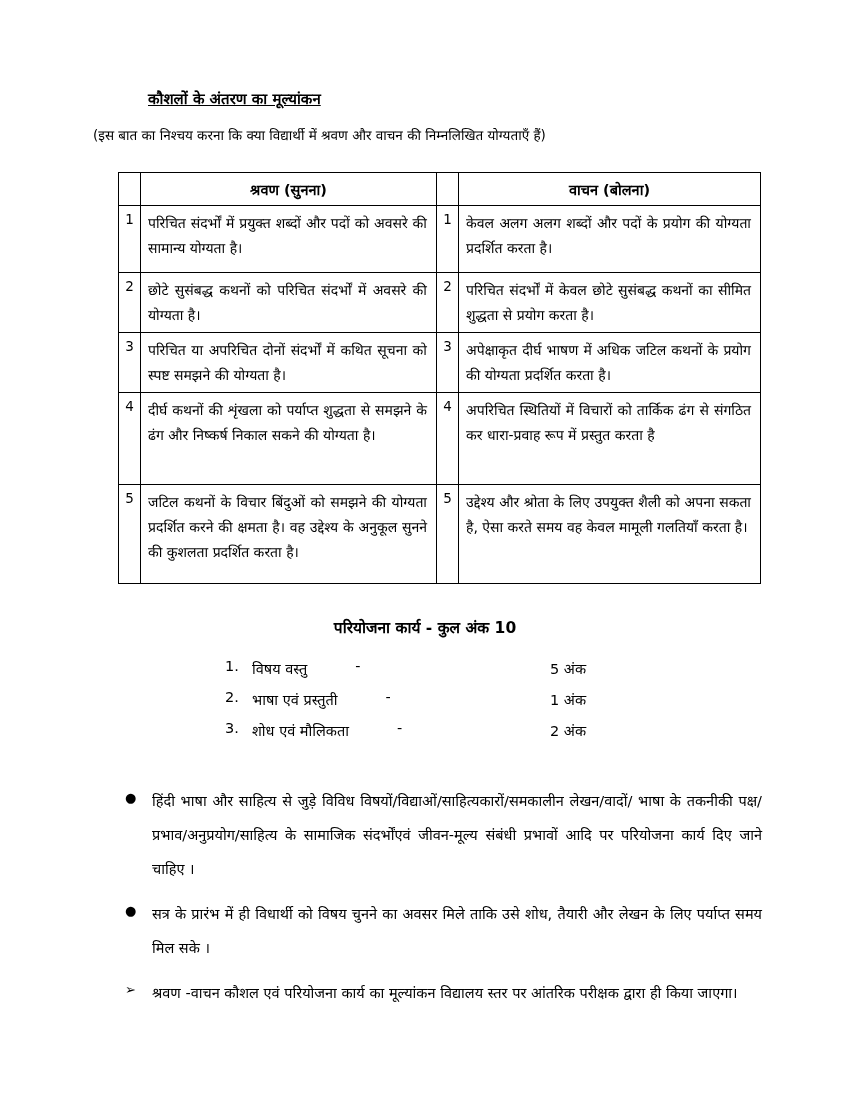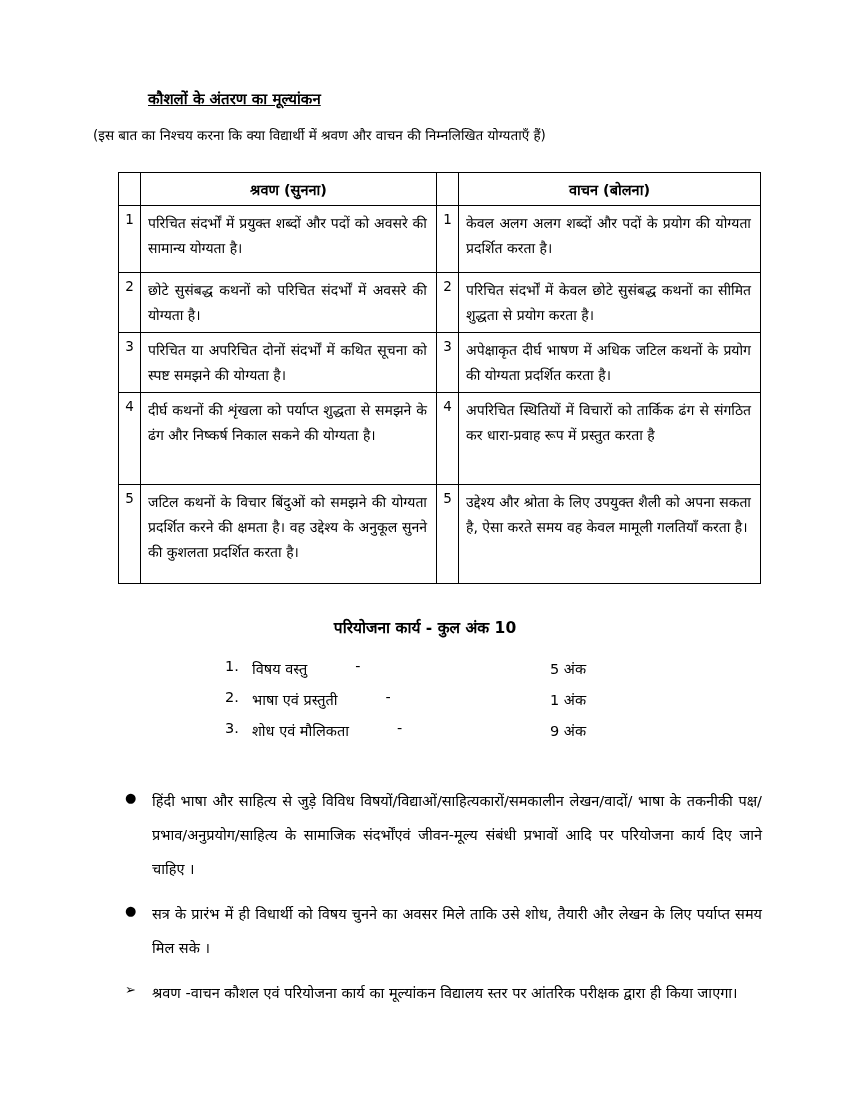--- a/index.html
+++ b/index.html
@@ -165,21 +165,21 @@
     <div class="proj-item">
       <span class="proj-num">2.</span>
       <span class="proj-label">भाषा एवं प्रस्तुती</span>
       <span class="proj-dash">-</span>
       <span class="proj-marks">1 अंक</span>
     </div>
     <div class="proj-item">
       <span class="proj-num">3.</span>
       <span class="proj-label">शोध एवं मौलिकता</span>
       <span class="proj-dash">-</span>
-      <span class="proj-marks">9 अंक</span>
+      <span class="proj-marks">2 अंक</span>
     </div>
   </div>
 
   <div class="bullets">
     <div class="bullet">
       <span class="marker">●</span>
       <span class="text">हिंदी भाषा और साहित्य से जुड़े विविध विषयों/विद्याओं/साहित्यकारों/समकालीन लेखन/वादों/ भाषा के तकनीकी पक्ष/प्रभाव/अनुप्रयोग/साहित्य के सामाजिक संदर्भोंएवं जीवन-मूल्य संबंधी प्रभावों आदि पर परियोजना कार्य दिए जाने चाहिए ।</span>
     </div>
     <div class="bullet">
       <span class="marker">●</span>

